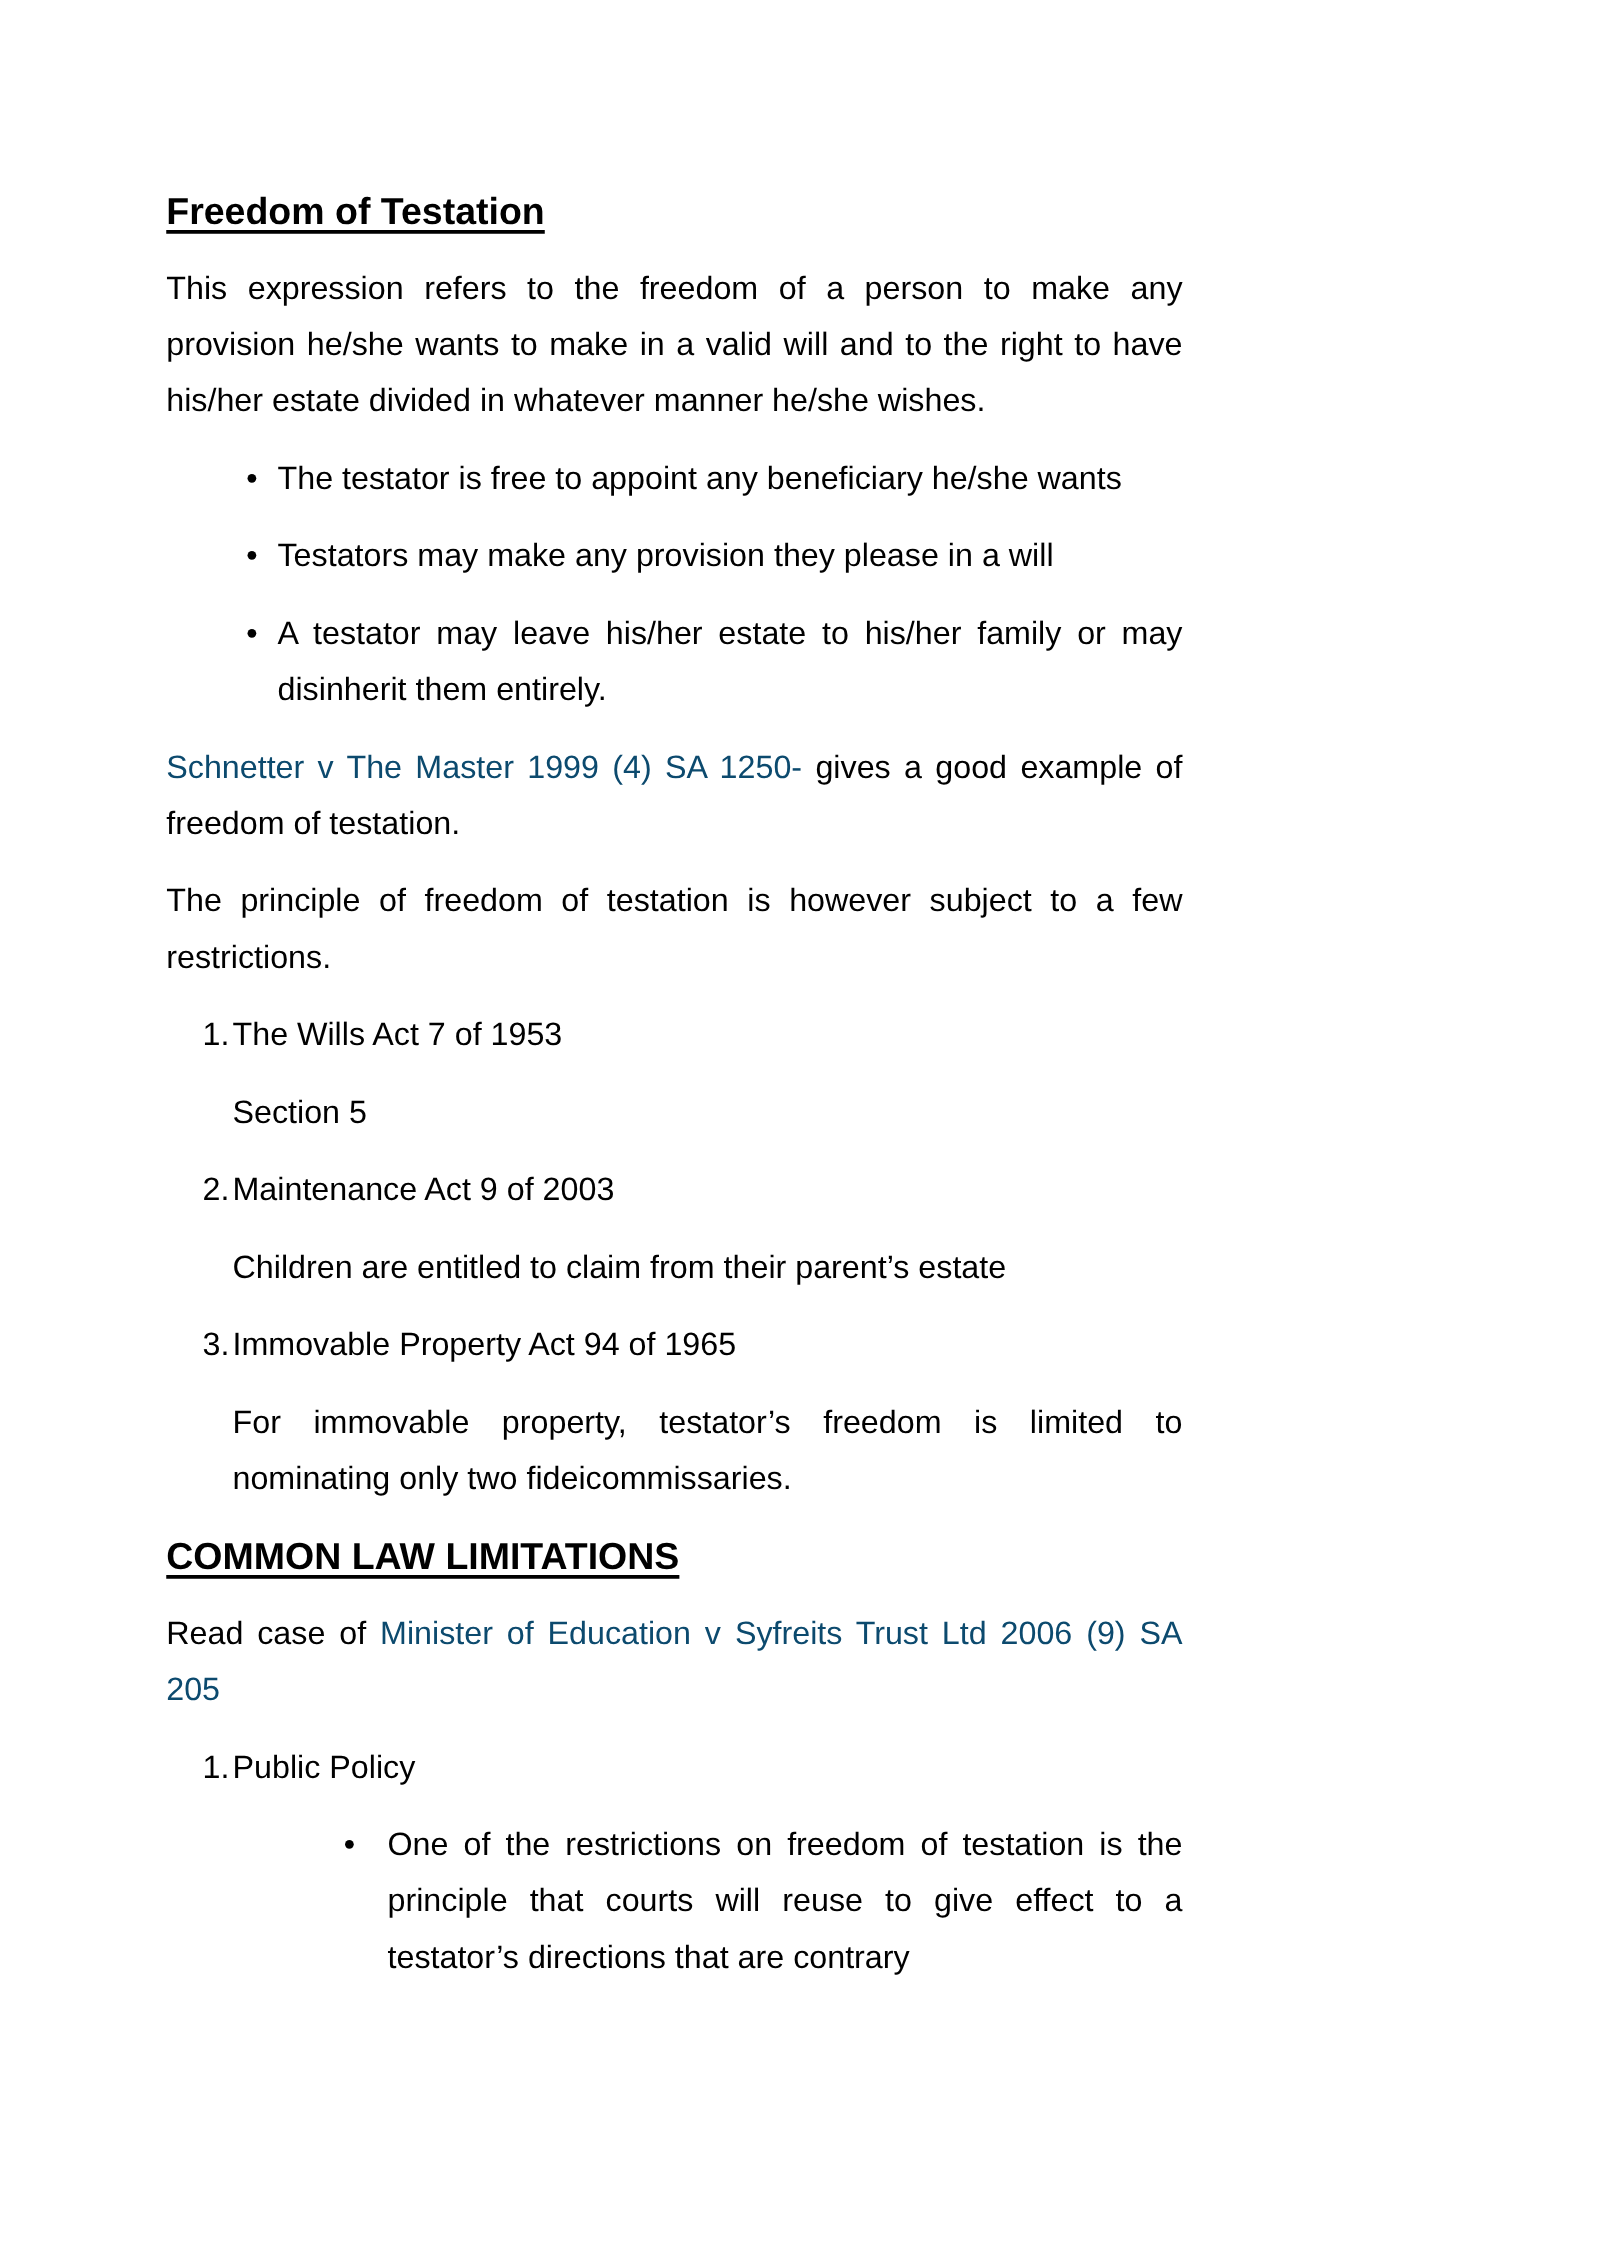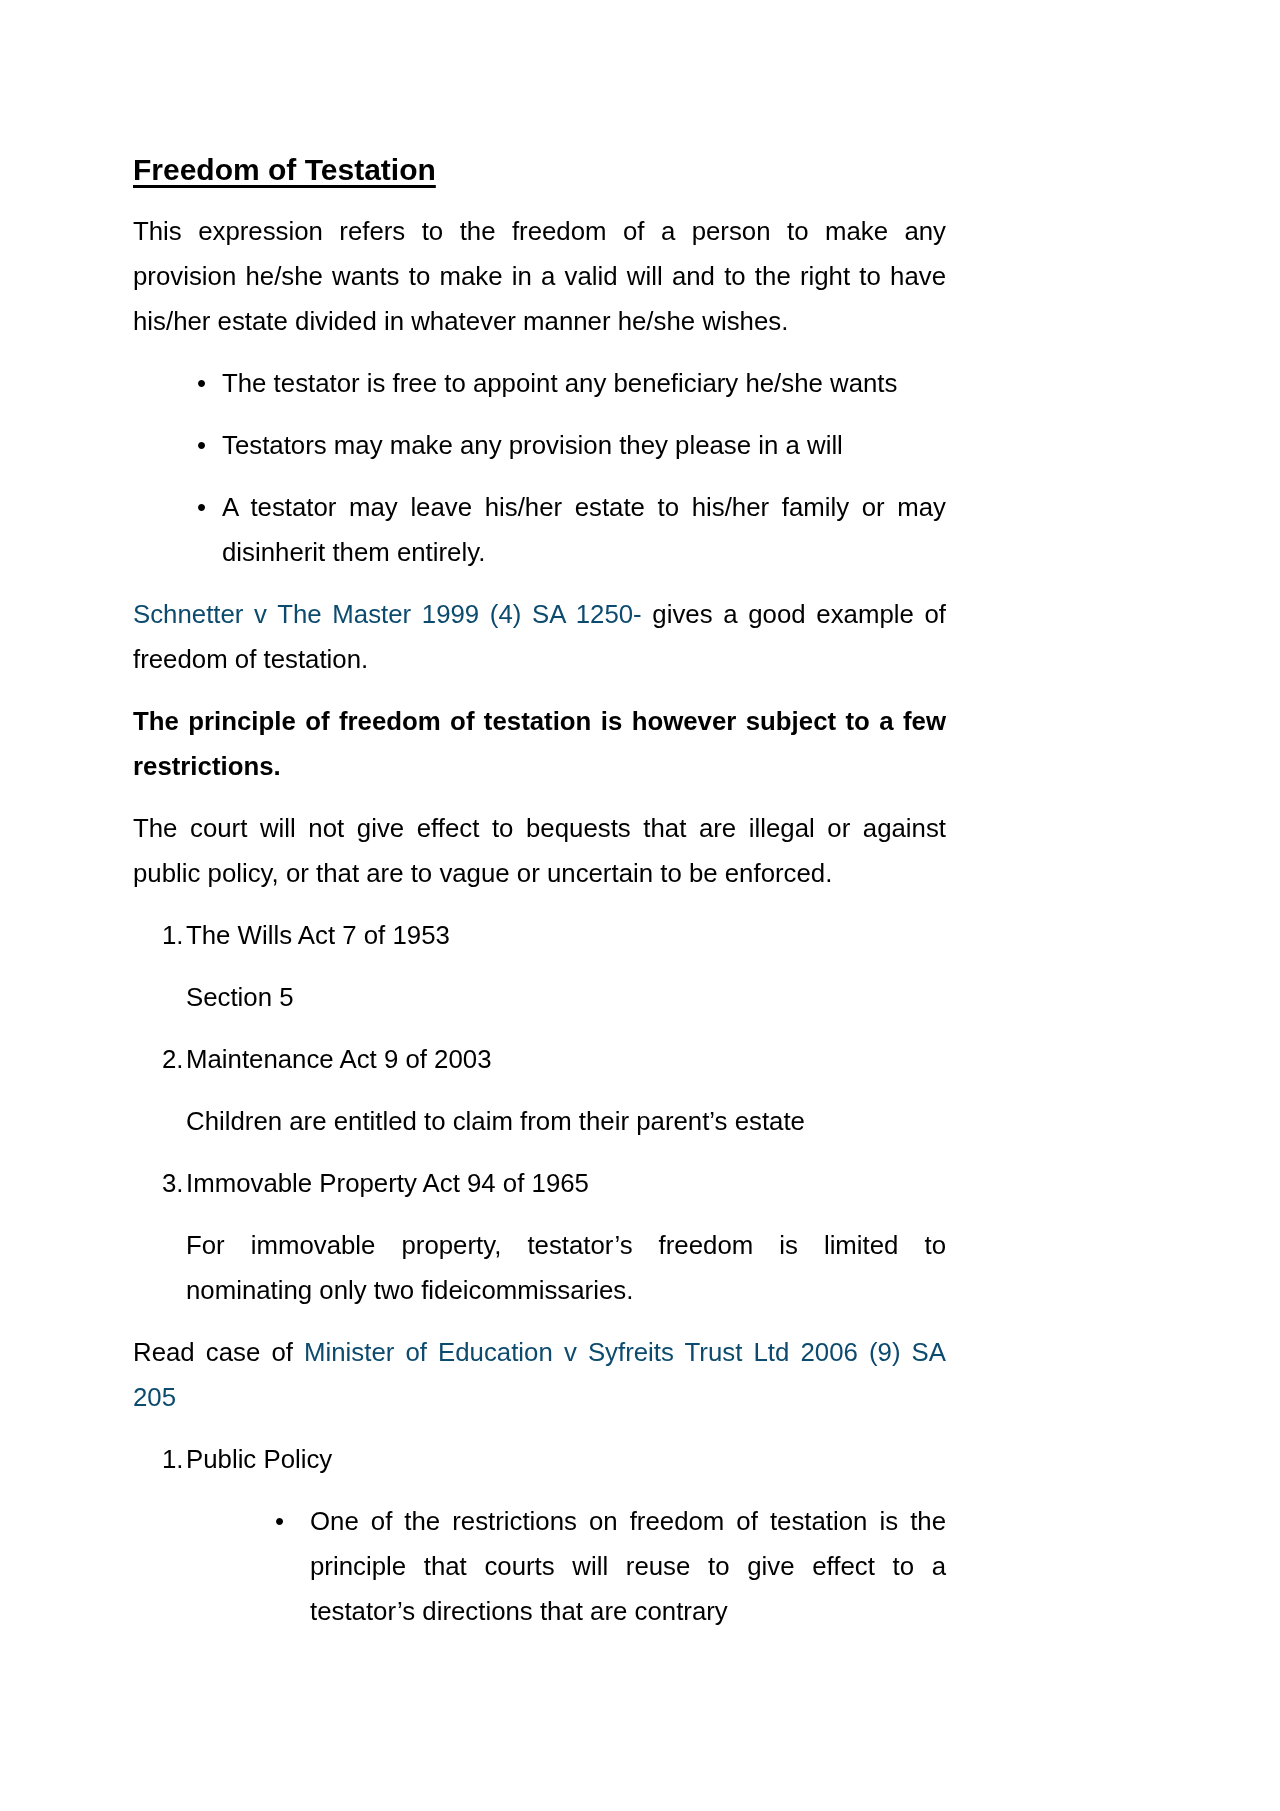--- a/index.html
+++ b/index.html
@@ -30,21 +30,21 @@
     line-height: 45px;
     margin: 0 0 17px 0;
     text-align: left;
   }
   .heading .underlined {
     text-decoration: underline;
     text-decoration-thickness: 2.5px;
     text-underline-offset: 5px;
   }
   .bold {
-    font-weight: bold;
+    font-weight: normal;
   }
   .red {
     color: #0c4a6e;
   }
   
   .li-1 {
     position: relative;
     padding-left: 89px;
     margin: 0 0 17px 0;
   }
@@ -103,21 +103,20 @@
     <div class="li-1">
       <span class="bullet">•</span>
       <span>A testator may leave his/her estate to his/her family or may disinherit them entirely.</span>
     </div>
   </div>
 
   <p class="para"><span class="red">Schnetter v The Master 1999 (4) SA 1250-</span><span> gives a good example of freedom of testation.</span></p>
 
   <p class="para bold">The principle of freedom of testation is however subject to a few restrictions.</p>
 
-  <p class="para">The court will not give effect to bequests that are illegal or against public policy, or that are to vague or uncertain to be enforced.</p>
 
 
   <div>
     <div class="li-num">
       <span class="num">1.</span>
       <span>The Wills Act 7 of 1953</span>
     </div>
     <p class="num-detail">Section 5</p>
 
     <div class="li-num">
@@ -126,20 +125,21 @@
     </div>
     <p class="num-detail">Children are entitled to claim from their parent’s estate</p>
 
     <div class="li-num">
       <span class="num">3.</span>
       <span>Immovable Property Act 94 of 1965</span>
     </div>
     <p class="num-detail">For immovable property, testator’s freedom is limited to nominating only two fideicommissaries.</p>
   </div>
 
+  <h2 class="heading"><span class="underlined">COMMON LAW LIMITATIONS</span></h2>
 
   <p class="para"><span>Read case of </span><span class="red">Minister of Education v Syfreits Trust Ltd 2006 (9) SA 205</span></p>
 
   <div>
     <div class="li-num">
       <span class="num">1.</span>
       <span>Public Policy</span>
     </div>
     <div class="li-2">
       <span class="bullet">•</span>

